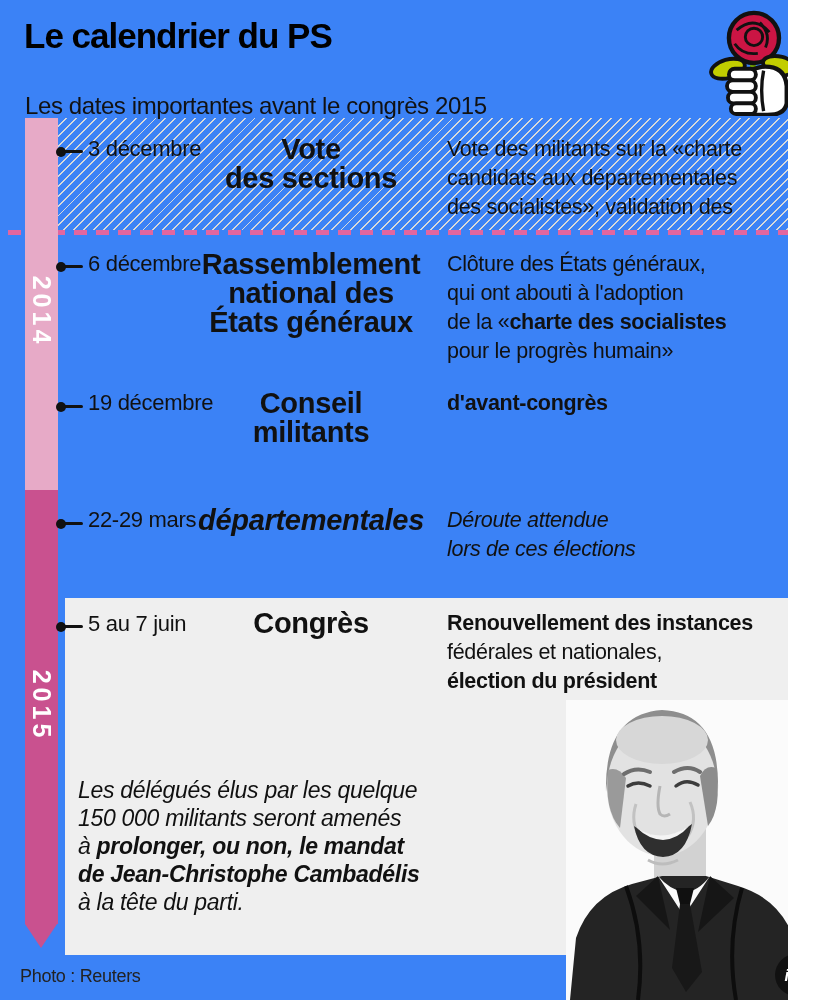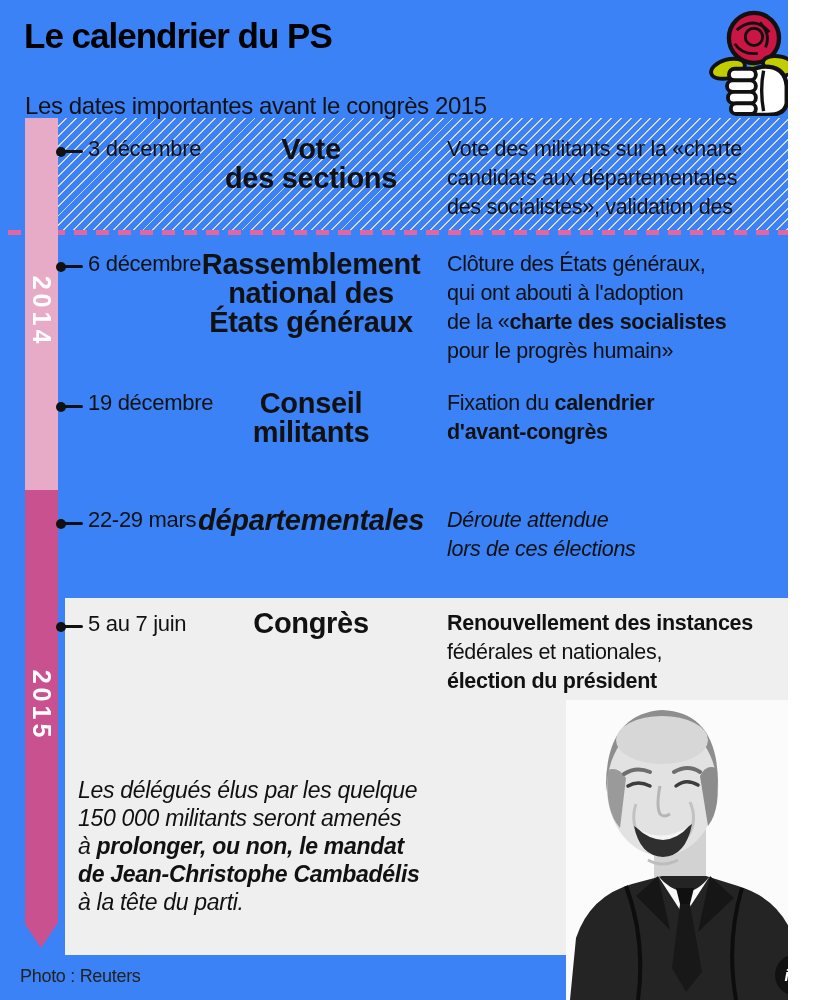--- a/index.html
+++ b/index.html
@@ -151,21 +151,20 @@
     <div><span>pour le progrès humain»</span></div>
   </div>
 
   <div class="tick" style="top:405px"></div>
   <div class="date" style="top:390px">19 décembre</div>
   <div class="rtitle" style="top:389px">
     <div>Conseil</div>
     <div>militants</div>
   </div>
   <div class="rdesc" style="top:389px">
-    <div><span>Fixation du </span><b>calendrier</b></div>
     <div><span></span><b>d'avant-congrès</b></div>
   </div>
 
   <div class="tick" style="top:522px"></div>
   <div class="date" style="top:507px">22-29 mars</div>
   <div class="rtitle italic" style="top:506px">
     <div>départementales</div>
   </div>
   <div class="rdesc italic" style="top:506px">
     <div><span>Déroute attendue</span></div>

